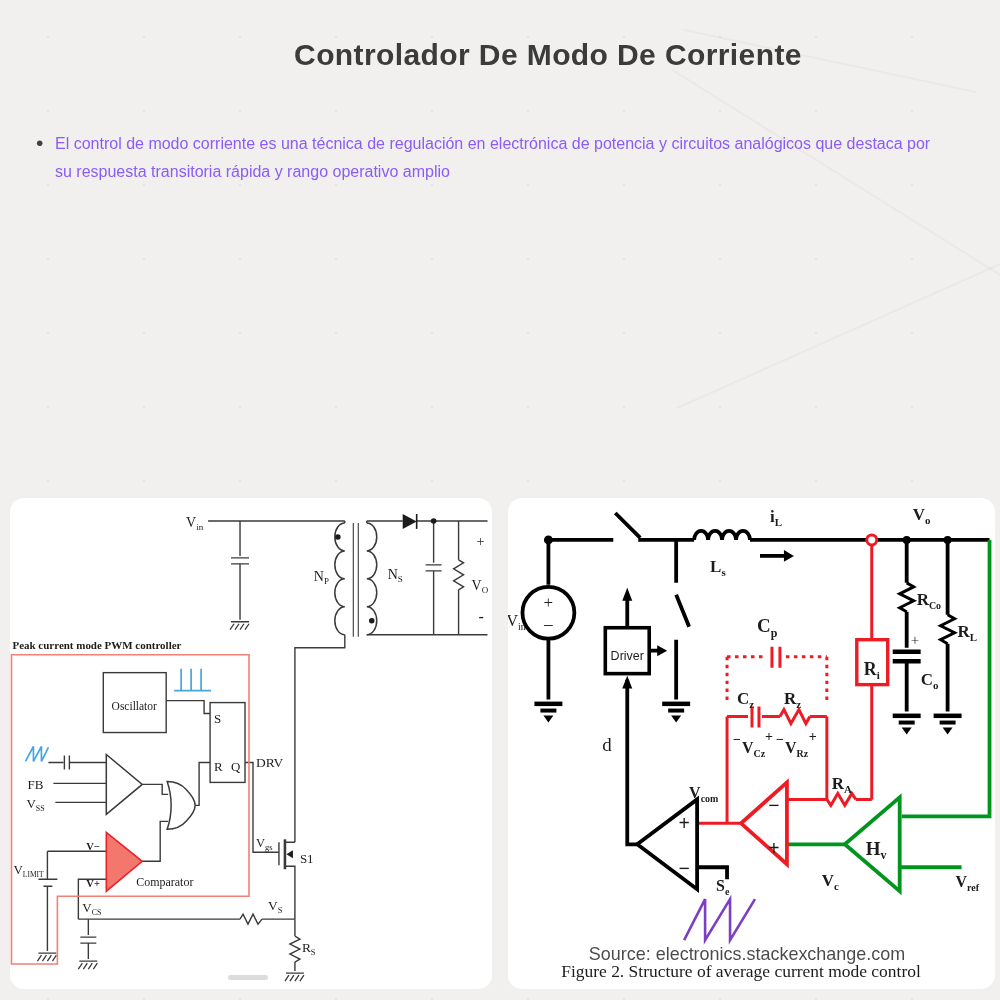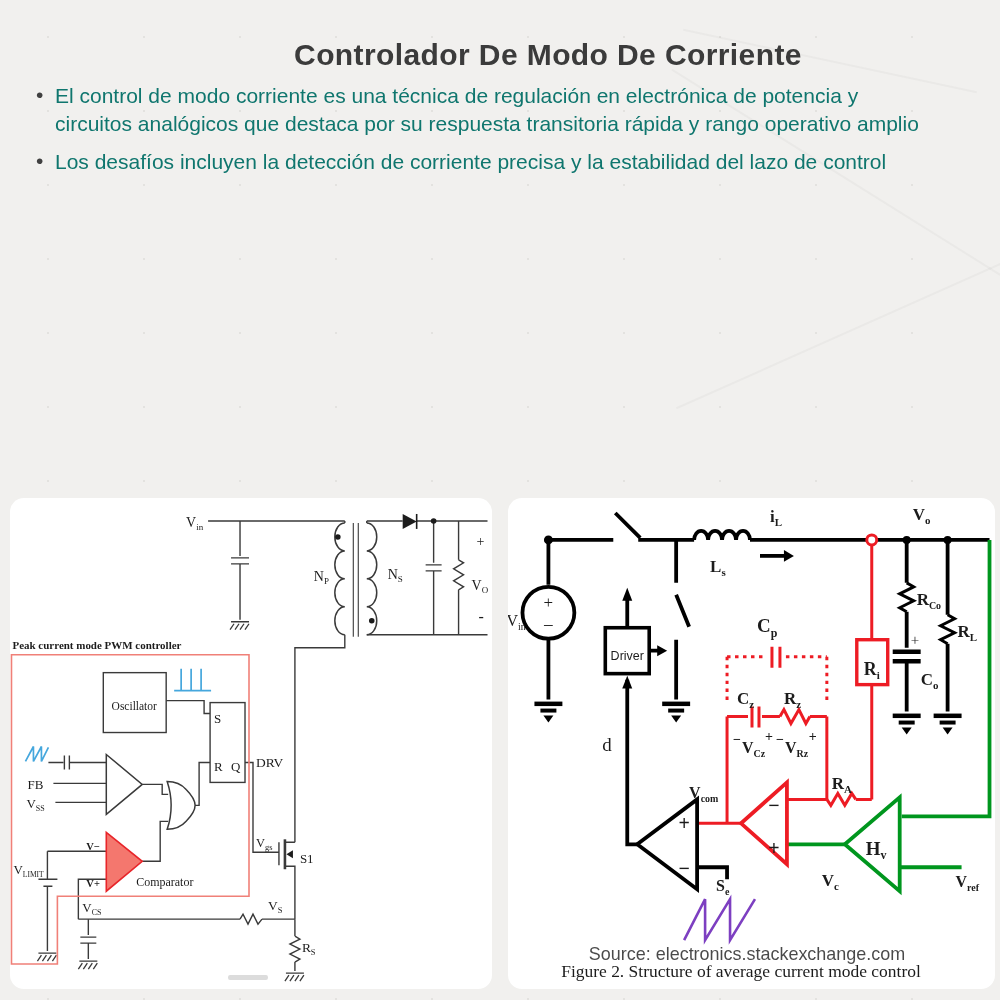--- a/index.html
+++ b/index.html
@@ -22,21 +22,21 @@
     text-align:center;font-size:30px;font-weight:bold;color:#3b3b3b;
     letter-spacing:.4px;
     padding-left:36px;
   }
   .bullets{
     position:absolute;top:82px;left:36px;width:903px;margin:0;padding:0;
     list-style:none;
   }
   .bullets li{
     position:relative;padding-left:19px;
-    font-size:21px;line-height:28px;color:#0f766e;
+    font-size:16px;line-height:28px;color:#8b5cf6;margin-top:48px;
   }
   .bullets li::before{
     content:"\2022";position:absolute;left:0;top:-1px;font-size:21px;color:#404040;
   }
   .bullets li.b1{margin-bottom:10px;}
   .bullets li.b2{margin-bottom:2px;}
   .card{position:absolute;background:#ffffff;border-radius:14px;}
   .card-left{left:10px;top:498px;width:482px;height:491px;}
   .card-right{left:508px;top:498px;width:487px;height:491px;}
   .card svg{position:absolute;left:0;top:0;width:100%;height:100%;}
@@ -48,21 +48,20 @@
 
 <div class="bg-dots"></div>
 <div class="bg-line bl1"></div>
 <div class="bg-line bl2"></div>
 <div class="bg-line bl3"></div>
 
 <h1 class="title">Controlador De Modo De Corriente</h1>
 
 <ul class="bullets">
   <li class="b1"><span>El control de modo corriente es una técnica de regulación en electrónica de potencia y circuitos analógicos que destaca por su respuesta transitoria rápida y rango operativo amplio</span></li>
-  <li class="b2"><span>Los desafíos incluyen la detección de corriente precisa y la estabilidad del lazo de control</span></li>
 </ul>
 
 <div class="card card-left">
 <svg viewBox="10 498 482 492">
   <defs>
     <g id="gndL" stroke="#3a3a3a" stroke-width="1.3" fill="none">
       <path d="M-9,0 H9 M-6,2 l-4,6 M-1,2 l-4,6 M4,2 l-4,6 M9,2 l-4,6"></path>
     </g>
   </defs>
 

